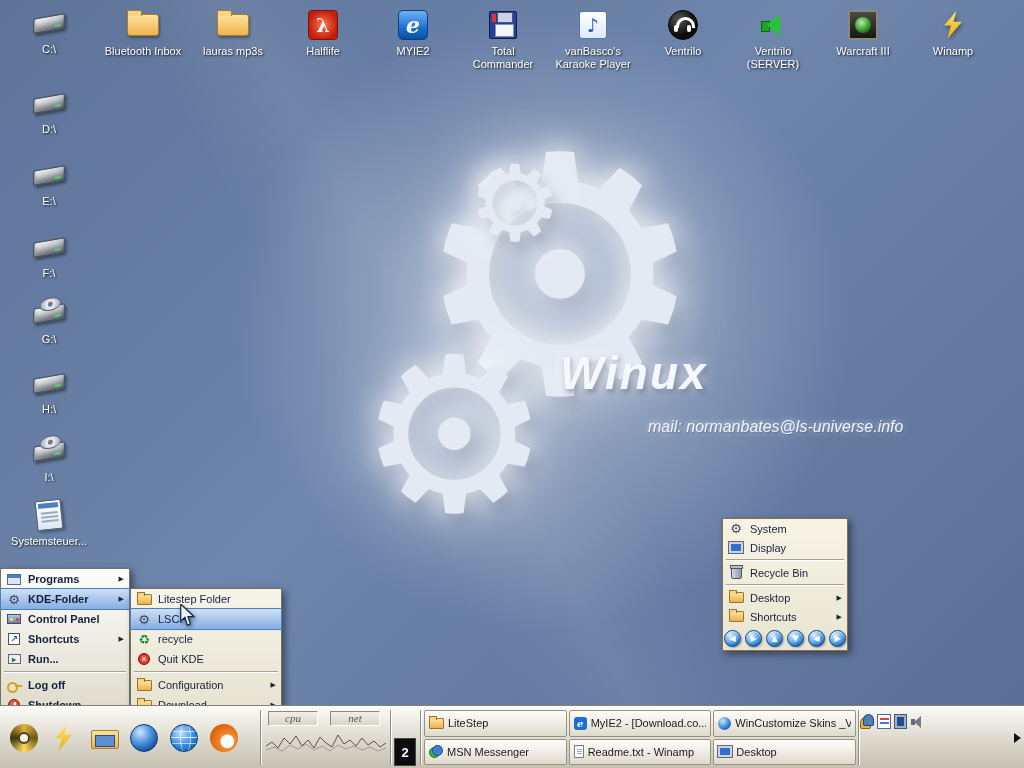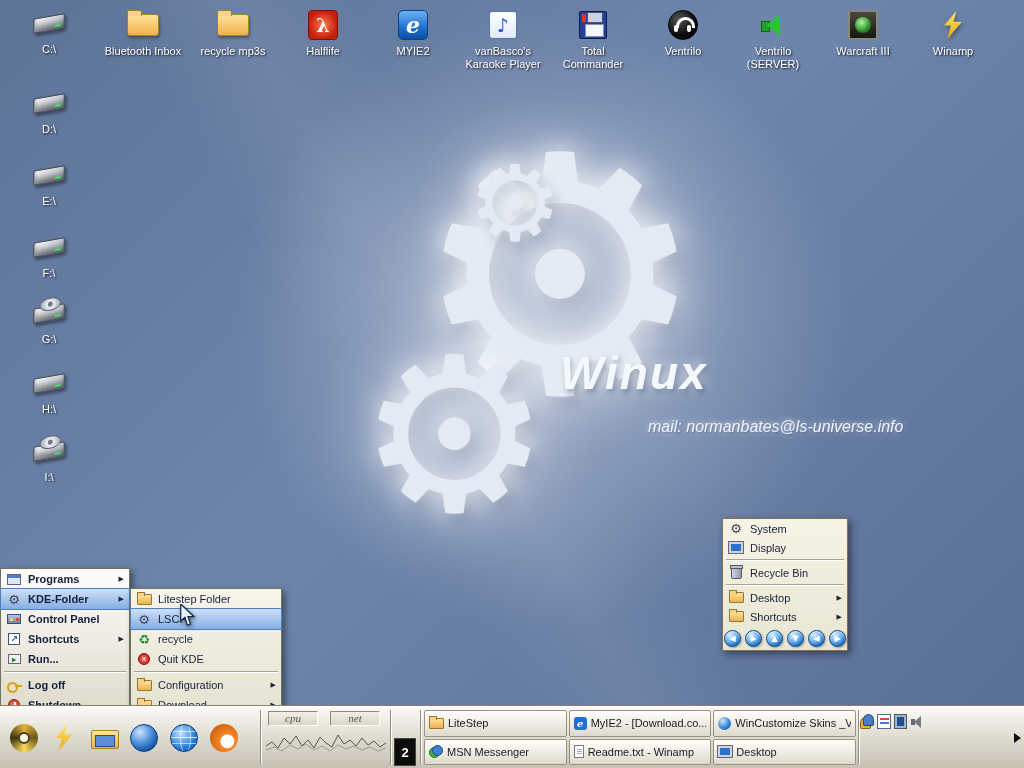--- a/index.html
+++ b/index.html
@@ -205,50 +205,50 @@
     <div class="dicon">
       <span class="ibox">
           <span class="i-folder"></span>
         </span>
       <span class="lbl">Bluetooth Inbox</span>
     </div>
     <div class="dicon">
       <span class="ibox">
           <span class="i-folder"></span>
         </span>
-      <span class="lbl">recycle mp3s</span>
+      <span class="lbl">lauras mp3s</span>
     </div>
     <div class="dicon">
       <span class="ibox">
           <span class="i-hl"></span>
         </span>
       <span class="lbl">Halflife</span>
     </div>
     <div class="dicon">
       <span class="ibox">
           <span class="i-e"></span>
         </span>
       <span class="lbl">MYIE2</span>
-    </div>
-    <div class="dicon">
-      <span class="ibox">
-          <span class="i-kar"></span>
-        </span>
-      <span class="lbl">vanBasco's Karaoke Player</span>
     </div>
     <div class="dicon">
       <span class="ibox">
           <span class="i-tc">
             <span class="red"></span>
           </span>
         </span>
       <span class="lbl">Total Commander</span>
     </div>
     <div class="dicon">
       <span class="ibox">
+          <span class="i-kar"></span>
+        </span>
+      <span class="lbl">vanBasco's Karaoke Player</span>
+    </div>
+    <div class="dicon">
+      <span class="ibox">
           <span class="i-vent"></span>
         </span>
       <span class="lbl">Ventrilo</span>
     </div>
     <div class="dicon">
       <span class="ibox">
           <span class="i-vsrv"></span>
         </span>
       <span class="lbl">Ventrilo (SERVER)</span>
     </div>
@@ -301,20 +301,26 @@
       <span class="ibox">
           <span class="i-drive"></span>
         </span>
       <span class="lbl">H:\</span>
     </div>
     <div class="dicon">
       <span class="ibox">
           <span class="i-drive i-cd"></span>
         </span>
       <span class="lbl">I:\</span>
+    </div>
+    <div class="dicon">
+      <span class="ibox">
+          <span class="i-cpl"></span>
+        </span>
+      <span class="lbl">Systemsteuer...</span>
     </div>
   </div>
 
   <div class="menu qpanel">
     <div class="mi">
       <span class="mic">
           <span class="mgear"></span>
         </span>
       <span>System</span>
     </div>

